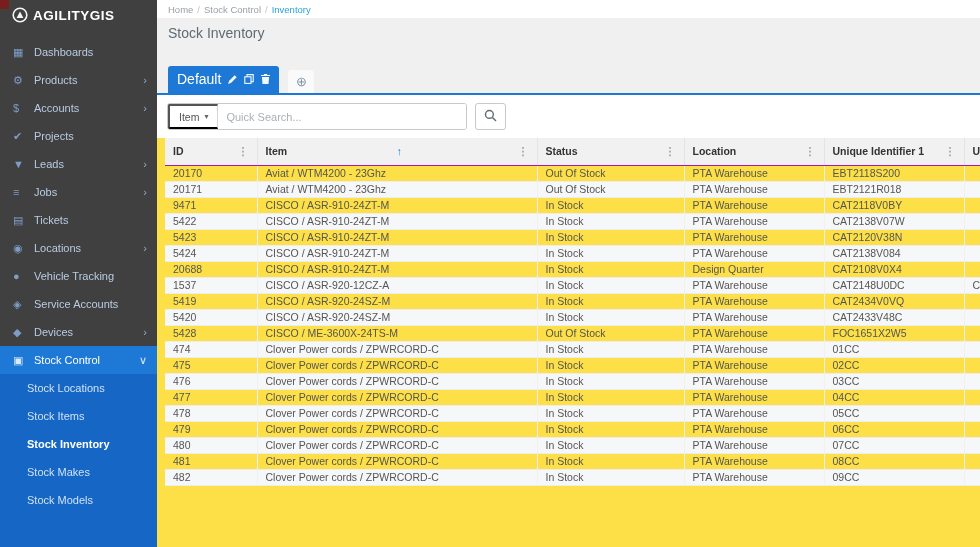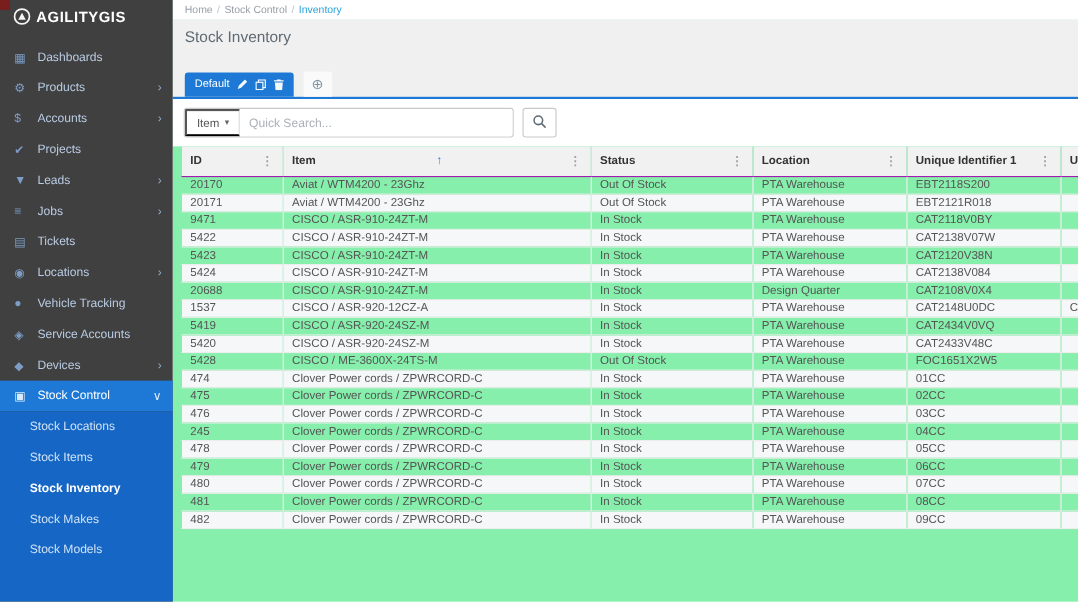--- a/index.html
+++ b/index.html
@@ -17,30 +17,30 @@
   .side-item .icon { width: 21px; color: #7d9dc7; font-size: 11px; flex-shrink: 0; }
   .side-item .lbl { flex: 1; white-space: nowrap; overflow: hidden; }
   .side-item .chev { color: #8fadd2; font-size: 11px; }
   .side-item.active { background: #1d79d5; color: #fff; }
   .side-item.active .icon, .side-item.active .chev { color: #d9eafc; }
   .submenu { background: #1566c5; flex: 1; }
   .sub-item { display: flex; align-items: center; height: 28px; padding-left: 27px; font-size: 11px; color: #cfe2f6; cursor: pointer; white-space: nowrap; }
   .sub-item.active { color: #fff; font-weight: bold; }
 
   
-  .main { flex: 1; min-width: 0; display: flex; flex-direction: column; background: #86efac; }
+  .main { flex: 1; min-width: 0; display: flex; flex-direction: column; background: #fde047; }
   .breadcrumb { height: 18px; display: flex; align-items: center; gap: 4px; padding-left: 11px; font-size: 9.5px; color: #99a0a8; background: #fff; }
   .crumb { cursor: pointer; }
   .crumb.last { color: #2aa3dc; }
   .sep { color: #c0c4c9; }
 
   .gray-band { background: #f0f0f0; border-bottom: 2px solid #1d79d5; }
   .page-title { padding: 7px 11px 5px; font-size: 14px; color: #5f6a72; }
   .tabbar { display: flex; align-items: flex-end; gap: 9px; padding: 0 0 0 11px; }
-  .tab { display: flex; align-items: center; gap: 7px; background: #1d79d5; color: #fff; font-size: 10px; padding: 5px 9px 6px; border-radius: 3px 3px 0 0; cursor: pointer; margin-top: 20px; }
+  .tab { display: flex; align-items: center; gap: 7px; background: #1d79d5; color: #fff; font-size: 14px; padding: 5px 9px 6px; border-radius: 3px 3px 0 0; cursor: pointer; margin-top: 20px; }
   .ticon { display: inline-flex; align-items: center; cursor: pointer; opacity: .95; }
   .tab-add { display: flex; align-items: center; justify-content: center; width: 26px; height: 23px; background: #fafafa; border-radius: 3px 3px 0 0; color: #7e96a9; font-size: 13px; cursor: pointer; }
 
   .searchbar { display: flex; align-items: center; padding: 8px 10px; background: #fff; }
   .search-group { display: flex; align-items: stretch; border: 1px solid #c9c9c9; border-radius: 3px; height: 27px; width: 300px; background: #fff; overflow: hidden; }
   .filter-btn { display: flex; align-items: center; gap: 5px; padding: 0 9px; border-right: 1px solid #d5d5d5; font-size: 10.5px; color: #555; background: #fff; cursor: pointer; white-space: nowrap; }
   .filter-btn .caret { font-size: 8px; color: #666; }
   .qs-input { flex: 1; border: none; outline: none; padding: 0 8px; font-size: 11px; color: #444; font-family: "Liberation Sans", sans-serif; }
   .qs-input::placeholder { color: #aab0b6; }
   .search-btn { margin-left: 8px; width: 31px; height: 27px; border: 1px solid #c9c9c9; border-radius: 3px; background: #fff; display: flex; align-items: center; justify-content: center; cursor: pointer; }
@@ -359,21 +359,21 @@
             </tr>
             <tr>
               <td>476</td>
               <td>Clover Power cords / ZPWRCORD-C</td>
               <td>In Stock</td>
               <td>PTA Warehouse</td>
               <td>03CC</td>
               <td></td>
             </tr>
             <tr>
-              <td>245</td>
+              <td>477</td>
               <td>Clover Power cords / ZPWRCORD-C</td>
               <td>In Stock</td>
               <td>PTA Warehouse</td>
               <td>04CC</td>
               <td></td>
             </tr>
             <tr>
               <td>478</td>
               <td>Clover Power cords / ZPWRCORD-C</td>
               <td>In Stock</td>

